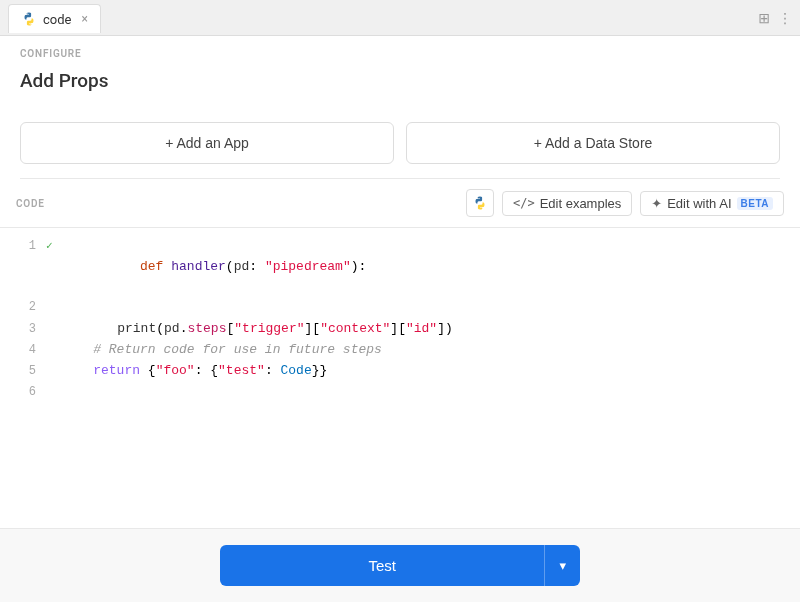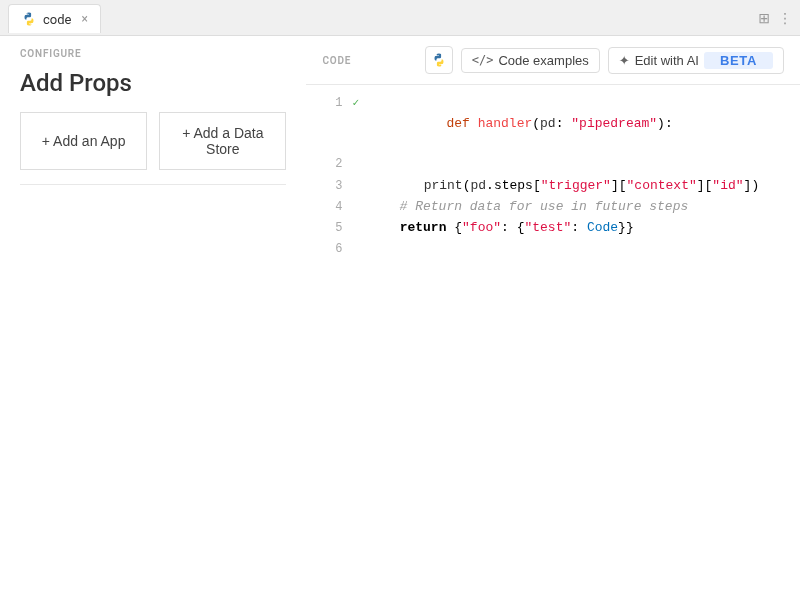--- a/index.html
+++ b/index.html
@@ -54,53 +54,54 @@
       color: #999;
       font-size: 14px;
       cursor: pointer;
     }
 
     
     .main-content {
       background: #fff;
       height: calc(602px - 36px);
       display: flex;
+      flex-direction: column;
     }
 
     
     .configure-section {
       padding: 12px 20px 0 20px;
     }
     .configure-label {
       font-size: 10px;
       font-weight: 600;
       color: #aaa;
       letter-spacing: 0.08em;
       text-transform: uppercase;
       margin-bottom: 10px;
     }
     .add-props-title {
-      font-size: 24px;
+      font-size: 19px;
       font-weight: 500;
       color: #333;
-      margin-bottom: 15px;
+      margin-bottom: 30px;
     }
     .props-buttons {
       display: flex;
       gap: 12px;
       margin-bottom: 0;
     }
     .prop-button {
       flex: 1;
       display: flex;
       align-items: center;
       justify-content: center;
       gap: 6px;
       border: 1px solid #ddd;
-      border-radius: 0;
+      border-radius: 6px;
       padding: 12px;
       font-size: 14px;
       color: #444;
       cursor: pointer;
       background: #fff;
     }
 
     
     .divider {
       height: 1px;
@@ -166,23 +167,23 @@
       border-radius: 4px;
       padding: 4px 10px;
       font-size: 13px;
       color: #444;
       cursor: pointer;
       background: #fff;
     }
     .beta-badge {
       background: #e8f0fe;
       color: #3b7de8;
-      font-size: 13px;
+      font-size: 10px;
       font-weight: 700;
-      padding: 1px 16px;
+      padding: 1px 4px;
       border-radius: 3px;
       letter-spacing: 0.05em;
     }
 
     
     .code-editor {
       flex: 1;
       background: #fff;
       padding: 8px 0;
       font-family: 'Menlo', 'Monaco', 'Courier New', monospace;
@@ -290,65 +291,71 @@
       <span class="code-label">CODE</span>
       <div class="code-actions">
         <div class="python-icon-btn" title="Python">
           <svg width="16" height="16" viewBox="0 0 32 32">
             <path d="M15.9 3C11.1 3 11.4 5.1 11.4 5.1l0.01 2.1h4.6v0.6H9.8S7 7.5 7 12.4s2.5 4.7 2.5 4.7h1.5v-2.3s-0.1-2.5 2.5-2.5h4.3s2.4 0 2.4-2.3V5.3S20.6 3 15.9 3z" fill="#3572A5"></path>
             <path d="M16.1 29C20.9 29 20.6 26.9 20.6 26.9l-0.01-2.1h-4.6v-0.6h6.2s2.8 0.3 2.8-4.6-2.5-4.7-2.5-4.7h-1.5v2.3s0.1 2.5-2.5 2.5h-4.3s-2.4 0-2.4 2.3v4.7s-0.4 2.3 4.3 2.3z" fill="#FFD43B"></path>
           </svg>
         </div>
         <button class="code-examples-btn">
           <span style="font-family:monospace; font-size:12px; color:#666;">&lt;/&gt;</span>
-          <span>Code examples</span>
+          <span>Edit examples</span>
         </button>
         <button class="edit-ai-btn">
           <span style="color:#666;">✦</span>
           <span>Edit with AI</span>
           <span class="beta-badge">BETA</span>
         </button>
       </div>
     </div>
 
     <div class="code-editor">
 
       <div class="code-line">
         <span class="line-num">1</span>
         <span class="line-check" style="color:#4caf50;">✓</span>
         <span class="line-code">
-          <span class="kw-def">def </span><span style="color:#ef4444;">handler</span><span>(</span><span style="color:#333;">pd</span>: <span class="kw-string">"pipedream"</span><span>):</span>
+          <span class="kw-def">def </span><span style="color:#4c1d95;">handler</span><span>(</span><span style="color:#333;">pd</span>: <span class="kw-string">"pipedream"</span><span>):</span>
         </span>
       </div>
 
       <div class="code-line">
         <span class="line-num">2</span>
         <span class="line-check"></span>
       </div>
 
       <div class="code-line">
         <span class="line-num">3</span>
         <span class="line-check"></span>
-        <span class="line-code">    <span style="color:#333;margin-left:24px;">print</span>(<span style="color:#333;">pd</span>.<span style="color:#000000;">steps</span>[<span class="kw-string">"trigger"</span>][<span class="kw-string">"context"</span>][<span class="kw-string">"id"</span>])</span>
+        <span class="line-code">    <span style="color:#333;margin-left:24px;">print</span>(<span style="color:#333;">pd</span>.<span style="color:#be185d;">steps</span>[<span class="kw-string">"trigger"</span>][<span class="kw-string">"context"</span>][<span class="kw-string">"id"</span>])</span>
       </div>
 
       <div class="code-line">
         <span class="line-num">4</span>
         <span class="line-check"></span>
-        <span class="line-code kw-comment">    # Return data for use in future steps</span>
+        <span class="line-code kw-comment">    # Return code for use in future steps</span>
       </div>
 
       <div class="code-line">
         <span class="line-num">5</span>
         <span class="line-check"></span>
-        <span class="line-code">    <span style="color:#000000;font-weight:bold;">return</span> {<span class="kw-string">"foo"</span>: {<span class="kw-string">"test"</span>: <span class="kw-true">Code</span>}}</span>
+        <span class="line-code">    <span style="color:#8b5cf6;">return</span> {<span class="kw-string">"foo"</span>: {<span class="kw-string">"test"</span>: <span class="kw-true">Code</span>}}</span>
       </div>
 
       <div class="code-line">
         <span class="line-num">6</span>
         <span class="line-check"></span>
         <span class="line-code">&nbsp;</span>
       </div>
     </div>
   </div>
 
+  <div class="bottom-bar">
+    <div class="test-btn-wrap">
+      <button class="test-btn">Test</button>
+      <button class="test-btn-dropdown">▾</button>
+    </div>
+  </div>
 
 </div>
 
 </body></html>

